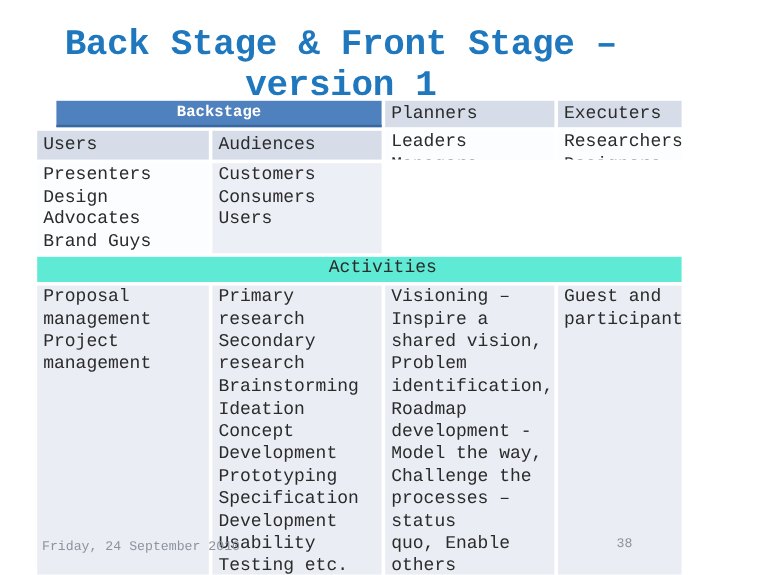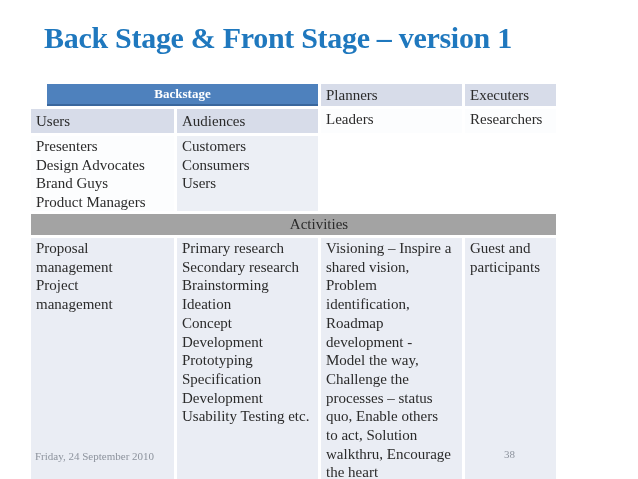--- a/index.html
+++ b/index.html
@@ -2,21 +2,22 @@
 <html><head>
 <meta charset="utf-8">
 <style>
   html, body { margin: 0; padding: 0; background: #ffffff; }
   .slide {
     position: relative;
     width: 556px;
     height: 479px;
     background: #ffffff;
     overflow: hidden;
-    font-family: Liberation Serif, serif;
+    font-family: Liberation Mono, monospace;
+    padding-left: 12px;
   }
   .title {
     position: absolute;
     top: 21px;
     left: 0;
     width: 100%;
     text-align: center;
     font-size: 30px;
     font-weight: bold;
     color: #1F78BE;
@@ -59,21 +60,21 @@
     background: #D7DCE9;
     display: flex;
     align-items: center;
     white-space: normal;
     padding-top: 0;
   }
   .roles { background: #FCFDFE; }
   .roles-tint { background: #ECEFF5; }
   .section {
     grid-column: 1 / -1;
-    background: #a3a3a3;
+    background: #5eead4;
     display: flex;
     align-items: center;
     justify-content: center;
     white-space: normal;
     padding: 0;
   }
   .acts { background: #EAEDF4; }
   .footer-date {
     position: absolute;
     left: 35px;

